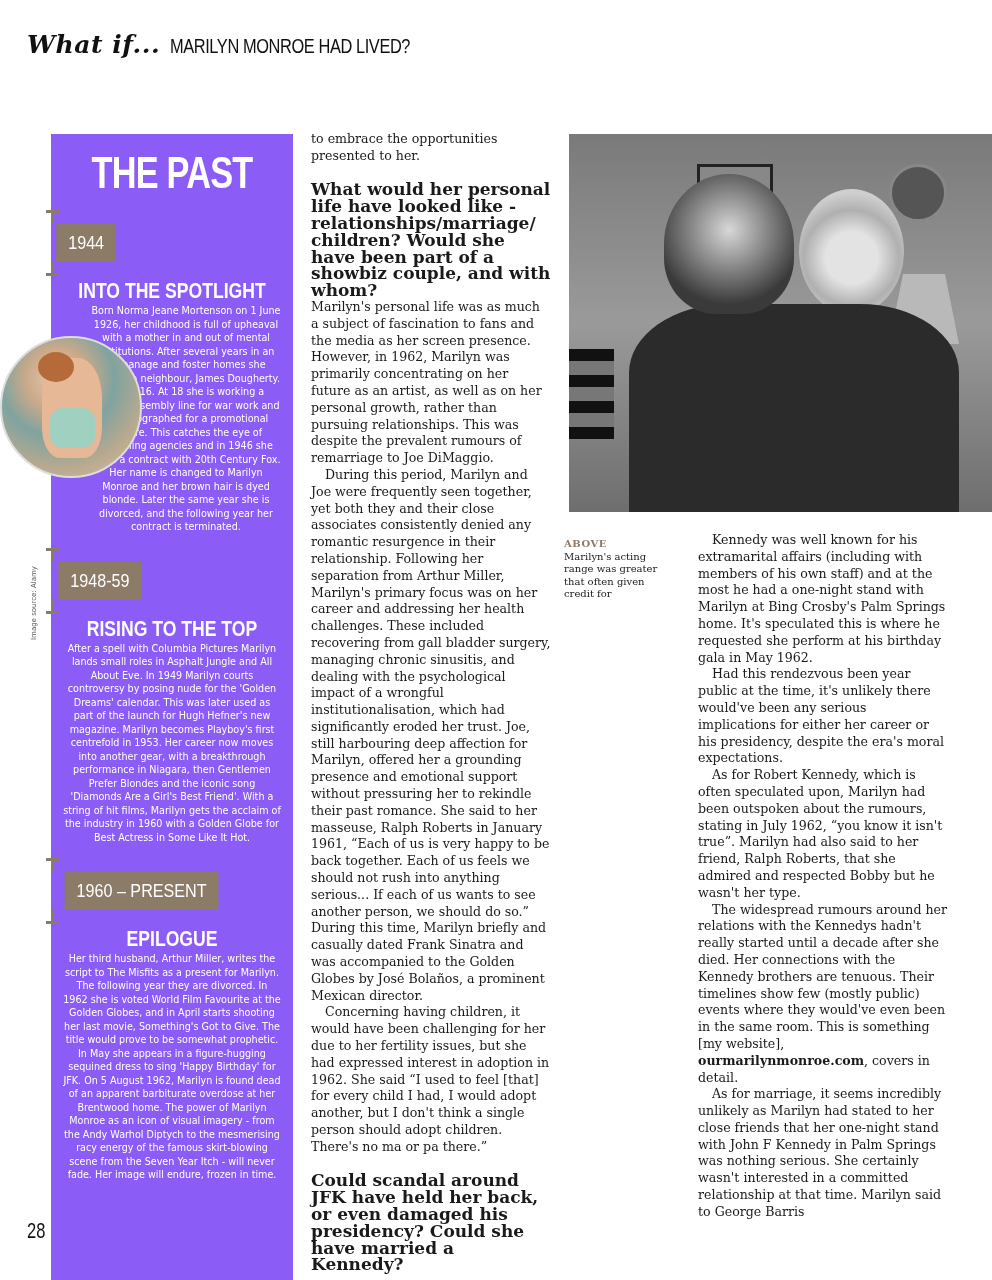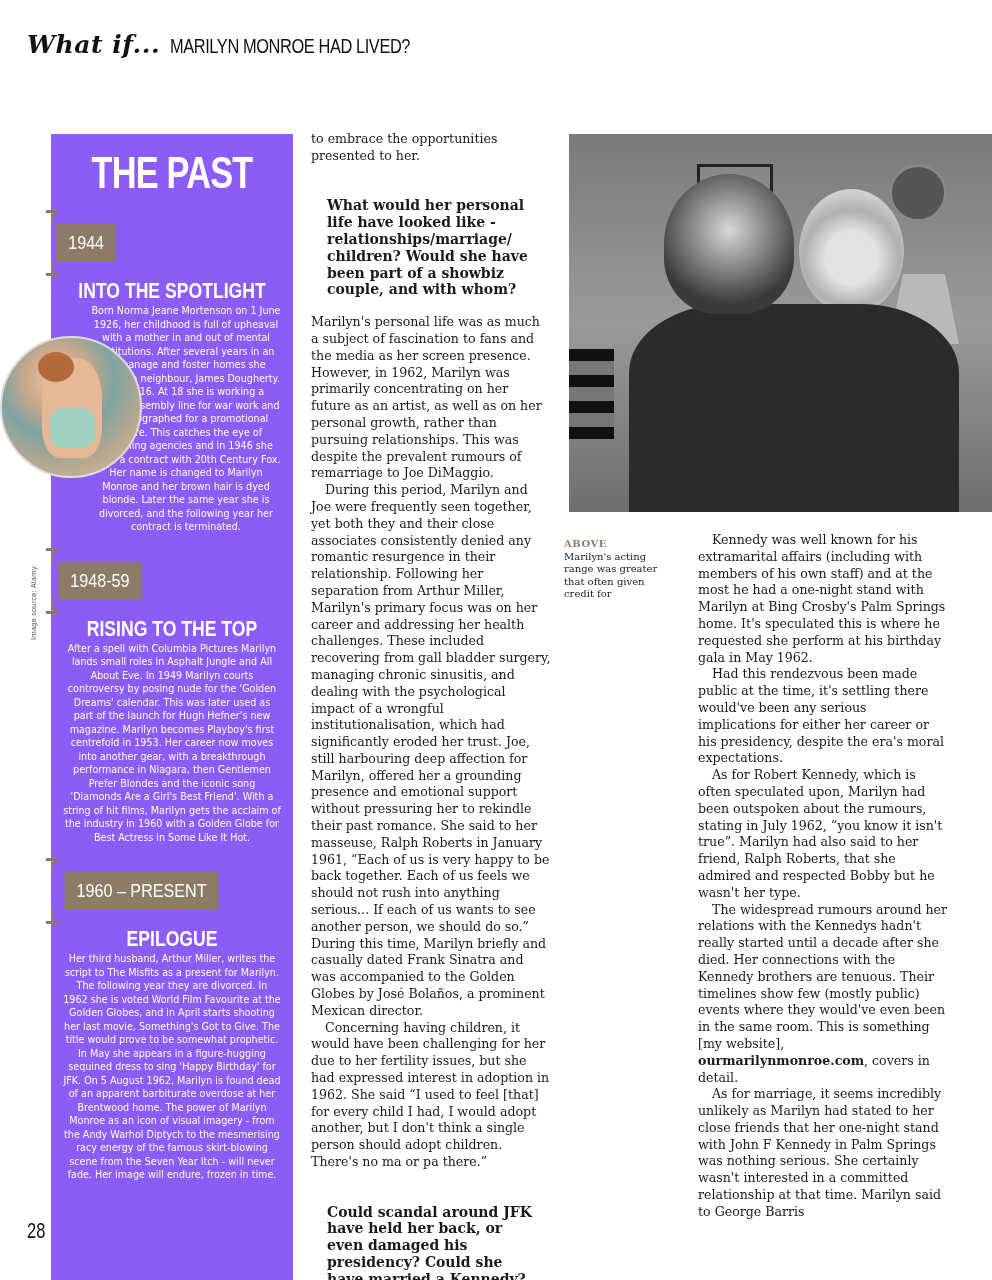--- a/index.html
+++ b/index.html
@@ -28,21 +28,21 @@
   .circle-photo .hair { position: absolute; left: 36px; top: 14px; width: 36px; height: 30px; background: #b56a3a; border-radius: 50%; }
   .circle-photo .suit { position: absolute; left: 48px; top: 70px; width: 45px; height: 40px; background: #9fd0c0; border-radius: 30%; }
   .credit { position: absolute; left: 28px; top: 490px; transform: rotate(-90deg); transform-origin: left top; font-family: "DejaVu Sans", sans-serif; font-size: 7px; color: #555; white-space: nowrap; }
   .credit-wrap { position: absolute; left: 30px; top: 560px; width: 10px; height: 80px; }
 
   .page-num { position: absolute; left: 27px; top: 1218px; font-family: "Liberation Sans", sans-serif; font-size: 22px; transform: scaleX(0.75); transform-origin: left; color: #111; }
 
   .col { position: absolute; font-size: 12.6px; line-height: 16.8px; }
   .col p { margin: 0; }
   .col p.indent { text-indent: 14px; }
-  .col h3 { margin: 16px; font-size: 14px; line-height: 16.8px; font-weight: bold; }
+  .col h3 { margin: 0; font-size: 17px; line-height: 16.8px; font-weight: bold; }
   .col .gap { height: 16.8px; }
   .col-mid { left: 311px; top: 131px; width: 240px; }
   .col-right { left: 698px; top: 532px; width: 250px; }
 
   .photo { position: absolute; left: 569px; top: 134px; width: 423px; height: 378px; background: linear-gradient(180deg, #7a7a7a 0%, #9a9a9a 50%, #6e6e6e 100%); overflow: hidden; }
   .photo .man-head { position: absolute; left: 95px; top: 40px; width: 130px; height: 140px; background: radial-gradient(circle at 50% 40%, #d8d8d8, #3a3a3a 70%); border-radius: 50% 50% 40% 40%; }
   .photo .man-body { position: absolute; left: 60px; top: 170px; width: 330px; height: 230px; background: #2b2b2b; border-radius: 30% 30% 0 0; }
   .photo .woman-head { position: absolute; left: 230px; top: 55px; width: 105px; height: 125px; background: radial-gradient(circle at 50% 55%, #e3e3e3 30%, #b0b0b0 55%, #cfcfcf 75%); border-radius: 50%; }
   .photo .lamp { position: absolute; left: 320px; top: 140px; width: 70px; height: 70px; background: #b9b9b9; clip-path: polygon(20% 0, 80% 0, 100% 100%, 0 100%); }
   .photo .speaker { position: absolute; left: 320px; top: 30px; width: 52px; height: 52px; border-radius: 50%; background: #555; border: 3px solid #888; }
@@ -120,21 +120,21 @@
   <div class="man-head"></div>
 </div>
 
 <div class="caption">
   <div class="lbl">ABOVE</div>
   <div>Marilyn's acting range was greater that often given credit for</div>
 </div>
 
 <div class="col col-right">
   <p class="indent">Kennedy was well known for his extramarital affairs (including with members of his own staff) and at the most he had a one-night stand with Marilyn at Bing Crosby's Palm Springs home. It's speculated this is where he requested she perform at his birthday gala in May 1962.</p>
-  <p class="indent">Had this rendezvous been made public at the time, it's settling there would've been any serious implications for either her career or his presidency, despite the era's moral expectations.</p>
+  <p class="indent">Had this rendezvous been year public at the time, it's unlikely there would've been any serious implications for either her career or his presidency, despite the era's moral expectations.</p>
   <p class="indent">As for Robert Kennedy, which is often speculated upon, Marilyn had been outspoken about the rumours, stating in July 1962, “you know it isn't true”. Marilyn had also said to her friend, Ralph Roberts, that she admired and respected Bobby but he wasn't her type.</p>
   <p class="indent">
     <span>The widespread rumours around her relations with the Kennedys hadn't really started until a decade after she died. Her connections with the Kennedy brothers are tenuous. Their timelines show few (mostly public) events where they would've even been in the same room. This is something [my website], </span><b>ourmarilynmonroe.com</b><span>, covers in detail.</span>
   </p>
   <p class="indent">As for marriage, it seems incredibly unlikely as Marilyn had stated to her close friends that her one-night stand with John F Kennedy in Palm Springs was nothing serious. She certainly wasn't interested in a committed relationship at that time. Marilyn said to George Barris</p>
 </div>
 
 <div class="page-num">28</div>
 
 </body></html>

